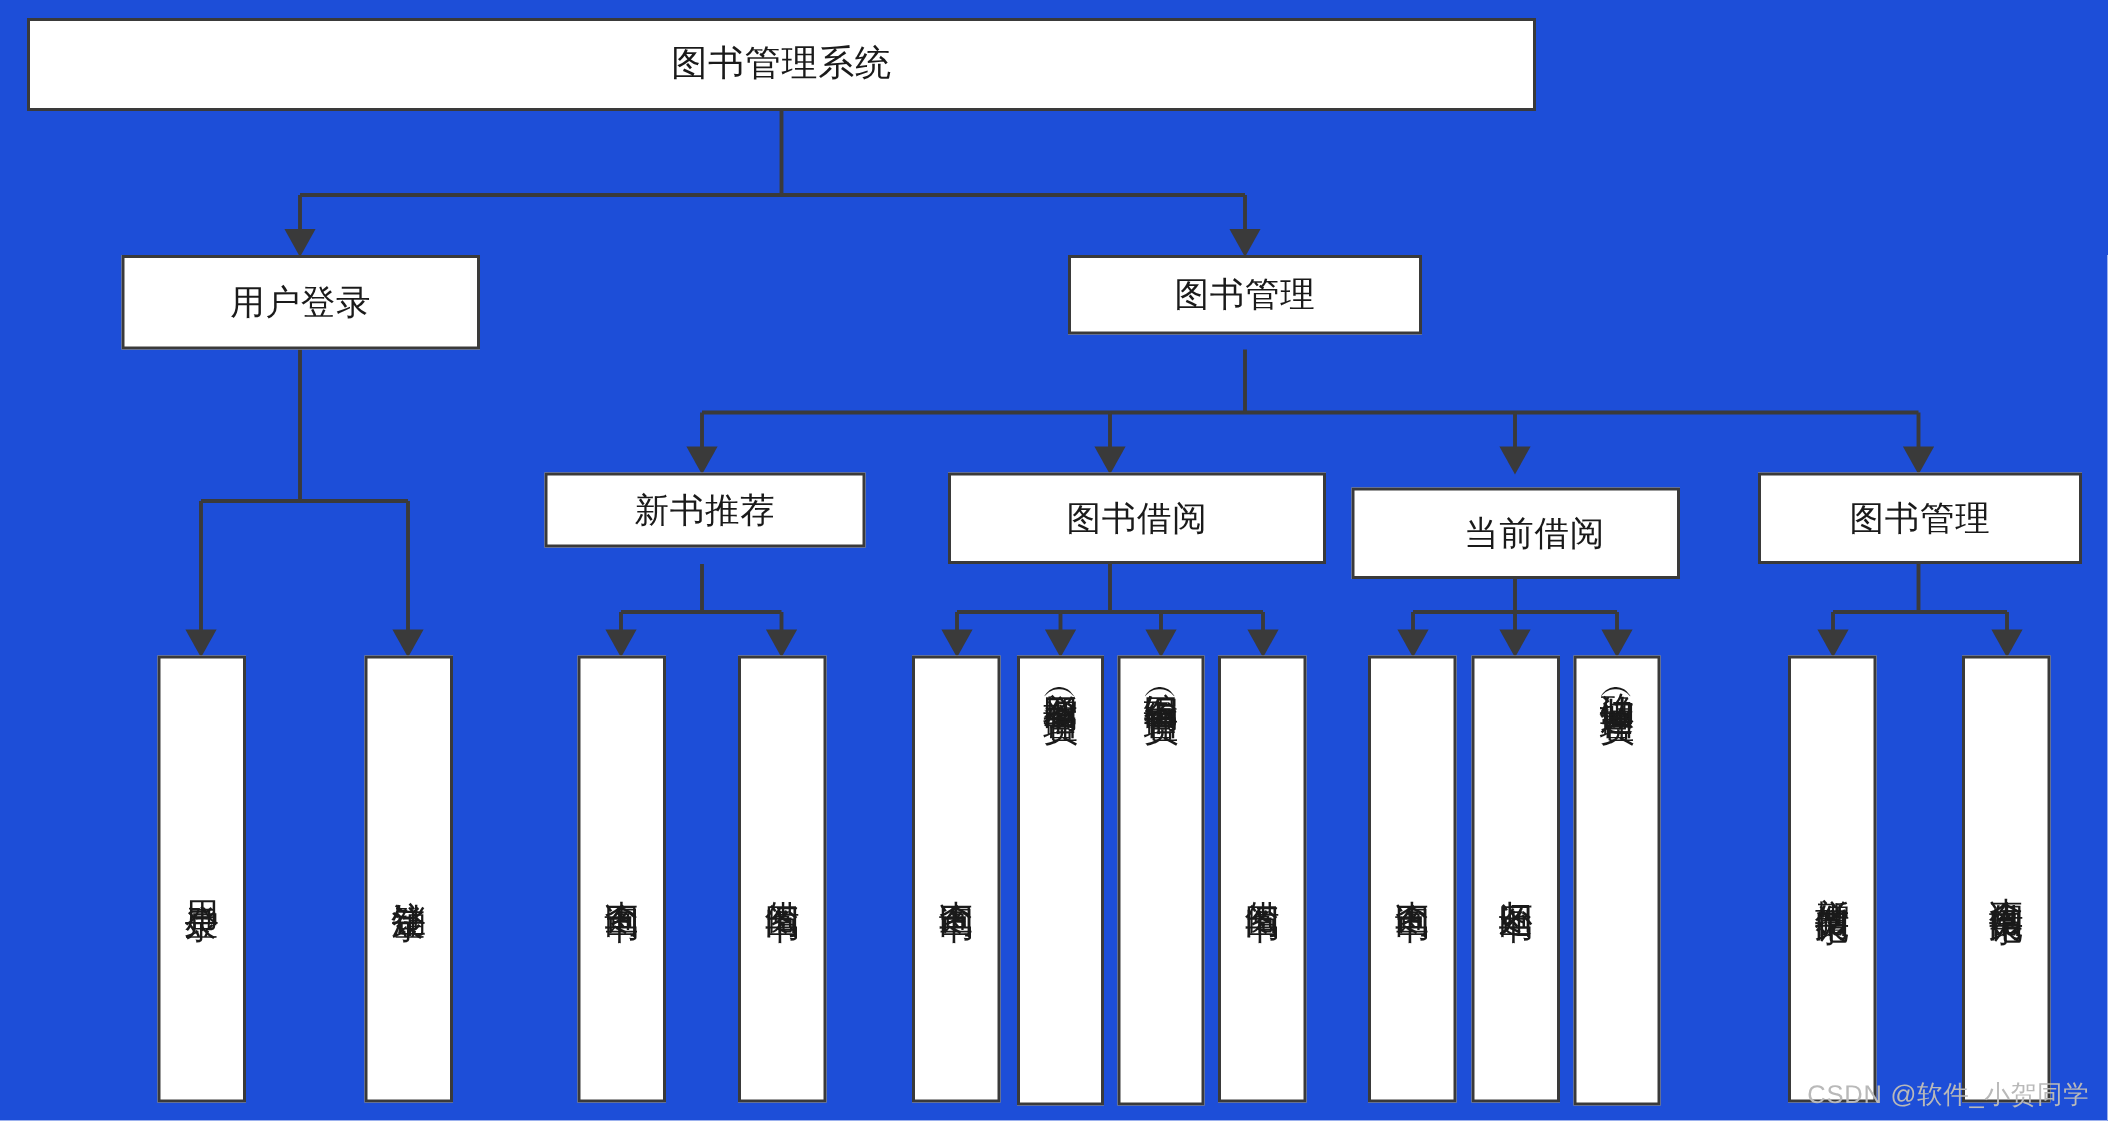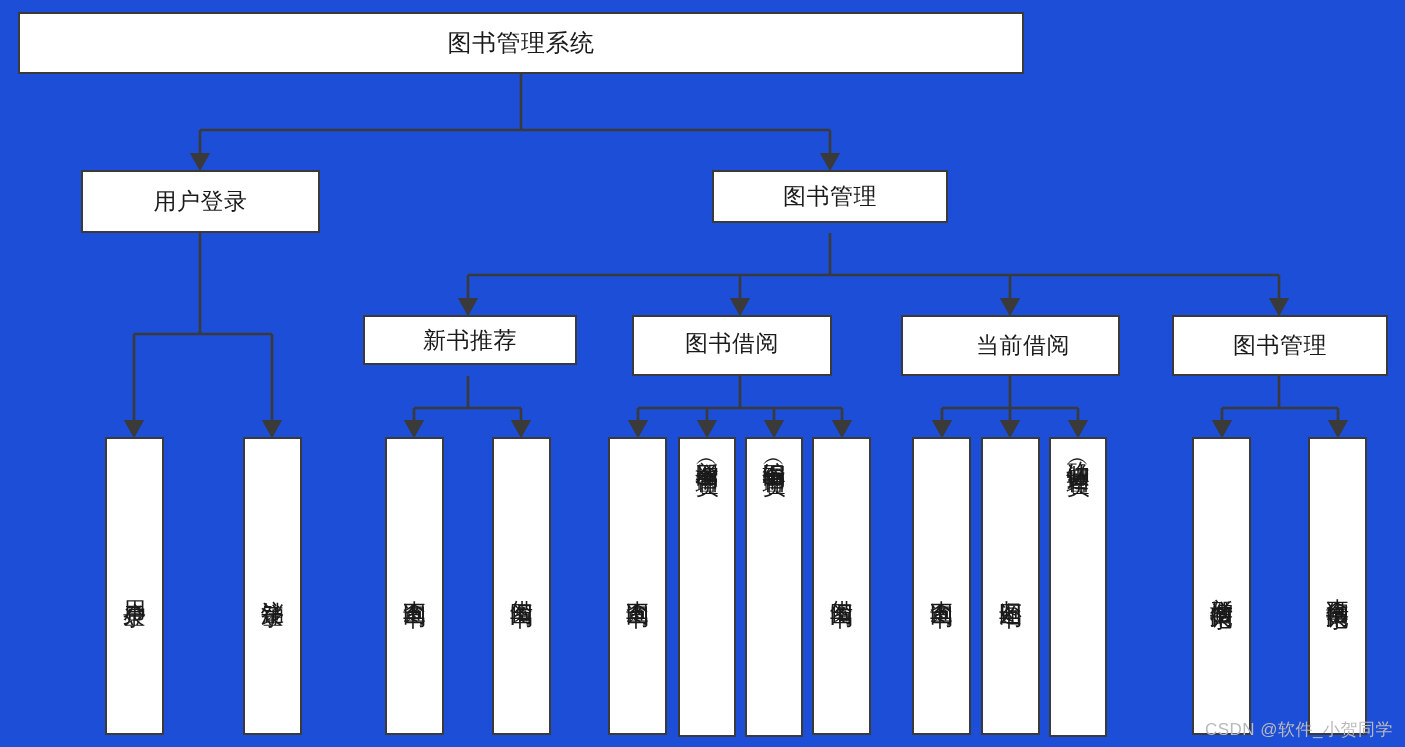--- a/index.html
+++ b/index.html
@@ -142,25 +142,25 @@
   </div>
 
   <div class="node horizontal" style="left:712px; top:170px; width:236px; height:53px;">
     <span class="node-label">图书管理</span>
   </div>
 
   <div class="node horizontal" style="left:363px; top:315px; width:214px; height:50px;">
     <span class="node-label">新书推荐</span>
   </div>
 
-  <div class="node horizontal" style="left:632px; top:315px; width:200px; height:61px;font-family:Liberation Mono, monospace;">
+  <div class="node horizontal" style="left:632px; top:315px; width:252px; height:61px;">
     <span class="node-label">图书借阅</span>
   </div>
 
-  <div class="node horizontal" style="left:901px; top:315px; width:219px; height:61px;padding-left:25px;">
+  <div class="node horizontal" style="left:901px; top:325px; width:219px; height:61px;padding-left:25px;">
     <span class="node-label">当前借阅</span>
   </div>
 
   <div class="node horizontal" style="left:1172px; top:315px; width:216px; height:61px;">
     <span class="node-label">图书管理</span>
   </div>
 
   <div class="node vertical centered" style="left:105px; top:437px; width:59px; height:298px;">
     <span class="node-label">用户登录</span>
   </div>

